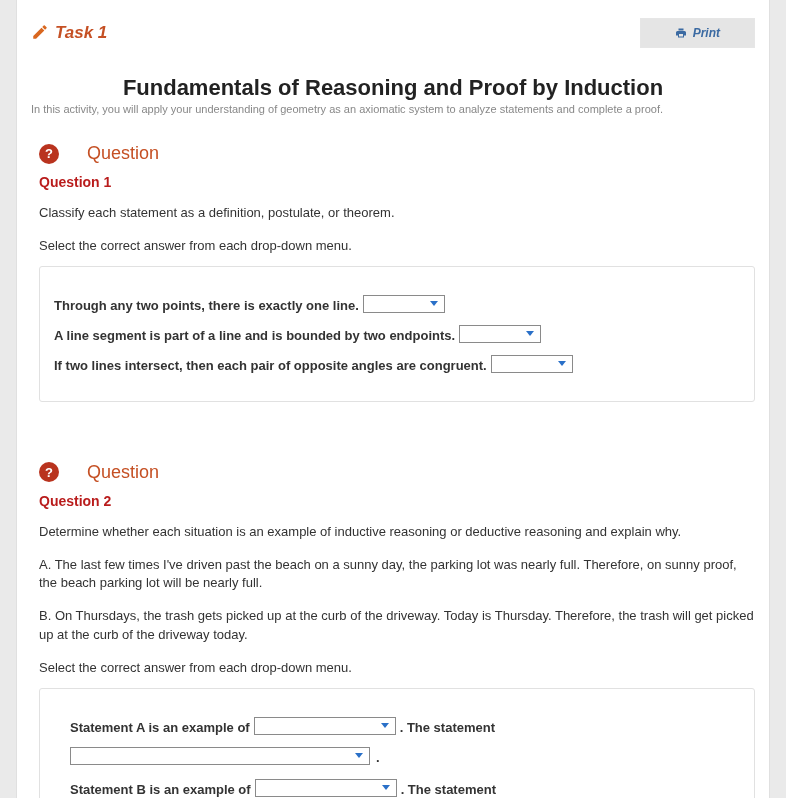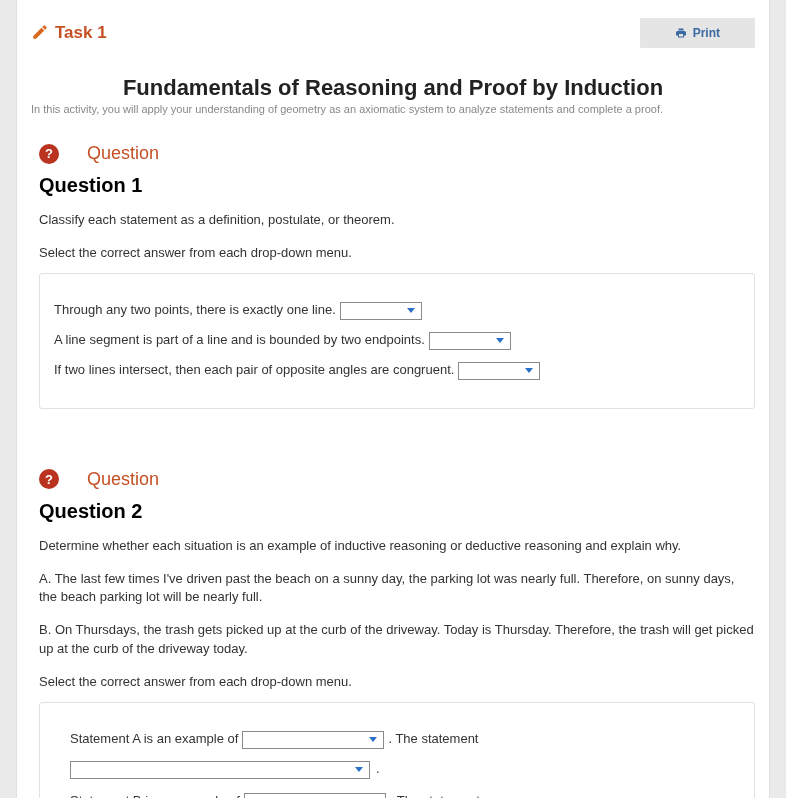--- a/index.html
+++ b/index.html
@@ -17,20 +17,21 @@
     padding:18px 0 40px 0;
     min-height:798px;
     border-left:1px solid #e0e0e0;
     border-right:1px solid #e0e0e0;
   }
   .inner { padding:0 14px; }
   .task-row {
     display:flex;
     justify-content:space-between;
     margin-bottom:27px;
+    font-style:italic;
   }
   .task-left { display:flex; align-items:center; gap:6px; }
   .task-title {
     font-size:17px; font-weight:700; color:#c55024;
   }
   .print-btn {
     background:#e5e5e5;
     border:1px solid #e6e6e6;
     padding:7px 34px;
     display:flex; align-items:center; gap:6px;
@@ -47,27 +48,27 @@
   }
   .subline { font-size:11px; color:#888; margin-bottom:28px; }
   .q-block { padding-left:8px; margin-bottom:60px; }
   .q-header { display:flex; align-items:center; gap:8px; margin-bottom:10px; }
   .q-icon {
     width:20px; height:20px; border-radius:50%;
     background:#b9331e; color:#fff; font-weight:700; font-size:13px;
     display:flex; align-items:center; justify-content:center;
   }
   .q-word { color:#c55024; font-size:18px;margin-left:20px; }
-  .q-num { font-size:20px; font-weight:700; color:#000000; margin:6px 0 8px 0; }
+  .q-num { font-size:14px; font-weight:700; color:#b91c1c; margin:6px 0 8px 0; }
   .para { font-size:13px; color:#333; margin:14px 0 10px 0; line-height:1.45; }
   .panel {
     border:1px solid #e1e1e1; border-radius:3px;
     padding:16px 14px; margin-top:10px;
   }
-  .stmt-row { display:flex; flex-wrap:wrap; align-items:flex-start; gap:4px; margin:12px 0; font-size:13px; color:#333; }
+  .stmt-row { display:flex; flex-wrap:wrap; align-items:flex-end; gap:4px; margin:12px 0; font-size:13px; color:#333;font-weight:bold; }
   .dd {
     display:inline-flex; align-items:center; justify-content:flex-end;
     border:1px solid #8a8a8a; height:18px;
     background:#fff; padding:0 6px 0 4px; cursor:pointer;
     position:relative;
   }
   .dd .caret {
     width:0; height:0; border-left:4px solid transparent; border-right:4px solid transparent;
     border-top:5px solid #2a70c8;
   }
@@ -136,21 +137,21 @@
       </div>
     </div>
 
     <div class="q-block">
       <div class="q-header">
         <span class="q-icon">?</span>
         <span class="q-word">Question</span>
       </div>
       <div class="q-num">Question 2</div>
       <div class="para">Determine whether each situation is an example of inductive reasoning or deductive reasoning and explain why.</div>
-      <div class="para">A. The last few times I've driven past the beach on a sunny day, the parking lot was nearly full. Therefore, on sunny days, the beach parking lot will be nearly full.</div>
+      <div class="para">A. The last few times I've driven past the beach on a sunny day, the parking lot was nearly full. Therefore, on sunny proof, the beach parking lot will be nearly full.</div>
       <div class="para">B. On Thursdays, the trash gets picked up at the curb of the driveway. Today is Thursday. Therefore, the trash will get picked up at the curb of the driveway today.</div>
       <div class="para">Select the correct answer from each drop-down menu.</div>
 
       <div class="panel">
         <div class="group">
           <div class="stmt-row">
             <span>Statement A is an example of</span>
             <span class="dd large">
                 <span class="caret"></span>
               </span>

